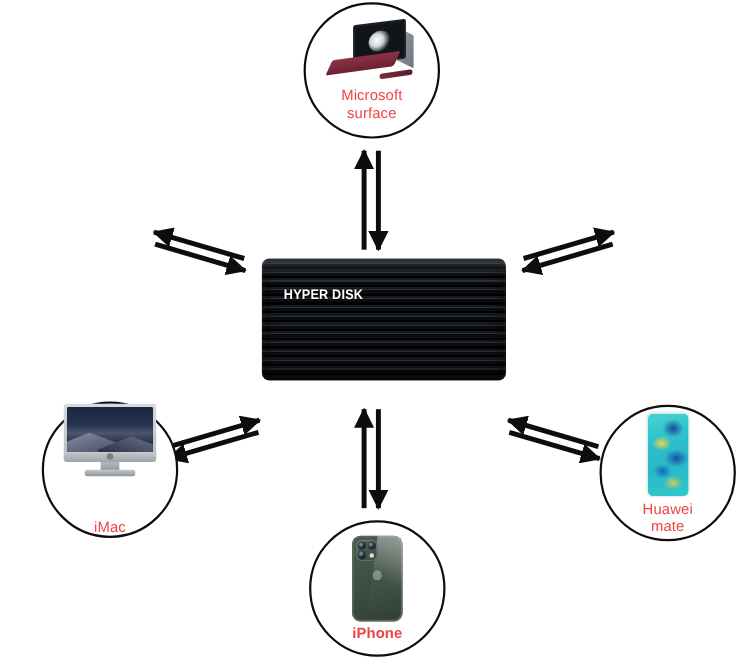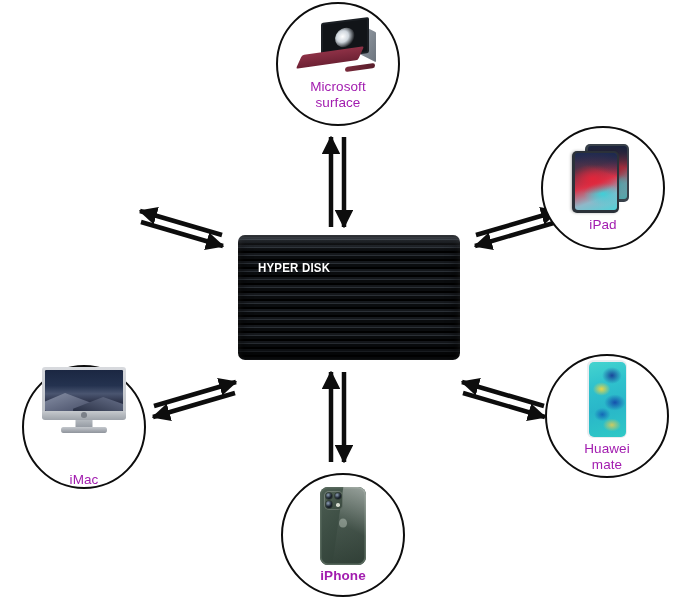--- a/index.html
+++ b/index.html
@@ -38,33 +38,33 @@
   .node-art {
     display: flex;
     align-items: center;
     justify-content: center;
     position: relative;
   }
   .node-label {
     font-size: 13.5px;
     line-height: 1.12;
     text-align: center;
-    color: #a21caf;
+    color: #ef4444;
     letter-spacing: .1px;
     white-space: pre-line;
     margin-top: 3px;
   }
 
   
   #hyper-disk {
     position: absolute;
     left: 238px;
     top: 235px;
     width: 222px;
-    height: 125px;
+    height: 111px;
     border-radius: 7px;
     background:
       repeating-linear-gradient(
         to bottom,
         #000000 0px, #000000 2px,
         #15181c 2px, #15181c 4px,
         #2b3036 4px, #2b3036 5px,
         #0a0c0e 5px, #0a0c0e 8px
       ),
       linear-gradient(to bottom, #23262b 0%, #0b0d10 45%, #000000 100%);
@@ -410,39 +410,22 @@
         <div class="sfc-kick"></div>
         <div class="sfc-screen"></div>
         <div class="sfc-keyboard"></div>
         <div class="sfc-pen"></div>
       </div>
     </div>
     <div class="node-label">Microsoft
 surface</div>
   </div>
 
-  <div class="node" style="left:541px; top:126px; width:124px; height:124px;">
-    <div class="node-art">
-      <div class="ipads">
-        <div class="pad pad-back">
-            <div class="pad-screen">
-              <div class="wp-ipad wp-ipad-dim"></div>
-            </div>
-          </div>
-        <div class="pad pad-front">
-            <div class="pad-screen">
-              <div class="wp-ipad"></div>
-            </div>
-          </div>
-      </div>
-    </div>
-    <div class="node-label">iPad</div>
-  </div>
-
-  <div class="node" style="left:545px; top:354px; width:124px; height:124px;justify-content:center;">
+
+  <div class="node" style="left:545px; top:368px; width:124px; height:124px;justify-content:center;">
     <div class="node-art">
       <div class="huawei">
         <div class="hw-body">
             <div class="hw-screen">
               <div class="wp-huawei"></div>
             </div>
           </div>
       </div>
     </div>
     <div class="node-label">Huawei
@@ -460,21 +443,21 @@
             <div class="lens lens-2"></div>
             <div class="lens lens-3"></div>
             <div class="ip-flash"></div>
           </div>
         </div>
       </div>
     </div>
     <div class="node-label">iPhone</div>
   </div>
 
-  <div class="node" style="left:22px; top:365px; width:124px; height:124px;gap:34px;">
+  <div class="node" style="left:38px; top:365px; width:124px; height:124px;gap:34px;">
     <div class="node-art">
       <div class="imac">
         <div class="im-body">
             <div class="im-screen">
               <div class="wp-mojave"></div>
             </div>
           </div>
         <div class="im-chin"></div>
         <div class="im-logo"></div>
         <div class="im-neck"></div>

